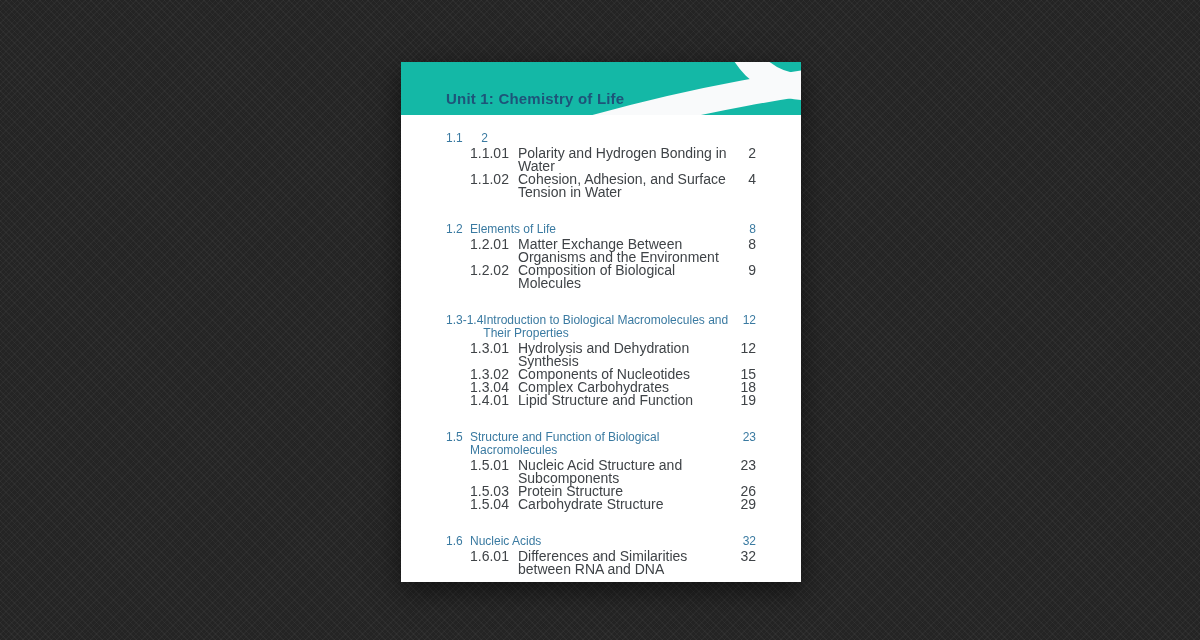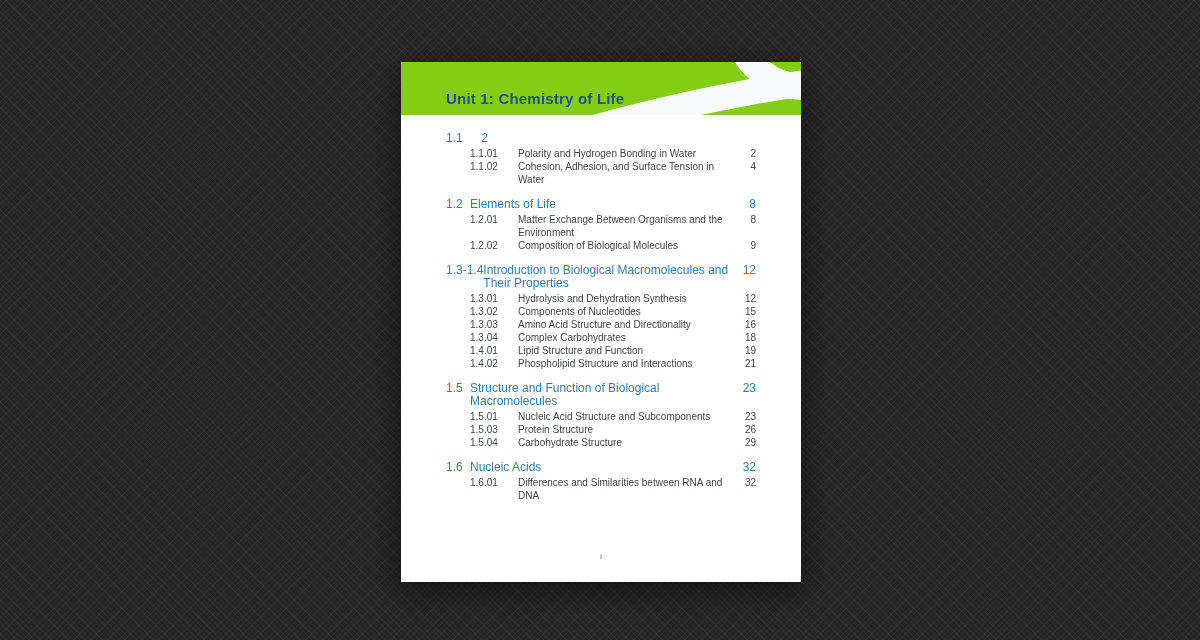--- a/index.html
+++ b/index.html
@@ -19,21 +19,21 @@
     position: absolute;
     left: 401px; top: 62px;
     width: 400px; height: 520px;
     background: #ffffff;
     box-shadow: 0 8px 26px rgba(0,0,0,0.55);
   }
 
   .page-header {
     position: relative;
     height: 53px;
-    background: #84cc16;
+    background: #14b8a6;
     overflow: hidden;
   }
   .arc {
     position: absolute;
     border-radius: 50%;
     border-style: solid;
     border-color: #f9fafb;
     background: transparent;
   }
   .arc-outer {
@@ -50,37 +50,37 @@
     position: absolute;
     left: 45px; bottom: 8px;
     font-size: 15px;
     font-weight: bold;
     letter-spacing: 0.2px;
     color: #1e5479;
   }
 
   .toc { padding: 17px 45px 0 45px; }
 
-  .toc-group { margin-top: 12px; }
+  .toc-group { margin-top: 24px; }
   .toc-group:first-child { margin-top: 0; }
 
   .row { display: flex; align-items: baseline; line-height: 13px; }
 
   .section-row {
     color: #3a7aa1;
     font-size: 12px;
     margin-bottom: 2px;
     cursor: pointer;
   }
   .section-row .num { min-width: 24px; flex-shrink: 0; }
   .section-row .title { flex: 1; padding-right: 6px; }
 
   .item-row {
     color: #3f4347;
-    font-size: 10px;
+    font-size: 14px;
     padding-left: 24px;
     cursor: pointer;
   }
   .item-row .num { min-width: 48px; flex-shrink: 0; }
   .item-row .title { flex: 1; padding-right: 6px; }
 
   .pg { min-width: 18px; text-align: right; flex-shrink: 0; }
 
   .page-footer {
     position: absolute;
@@ -155,43 +155,33 @@
     <span class="title">Hydrolysis and Dehydration Synthesis</span>
     <span class="pg">12</span>
   </div>
 
   <div class="row item-row">
     <span class="num">1.3.02</span>
     <span class="title">Components of Nucleotides</span>
     <span class="pg">15</span>
   </div>
 
-  <div class="row item-row">
-    <span class="num">1.3.03</span>
-    <span class="title">Amino Acid Structure and Directionality</span>
-    <span class="pg">16</span>
-  </div>
 
   <div class="row item-row">
     <span class="num">1.3.04</span>
     <span class="title">Complex Carbohydrates</span>
     <span class="pg">18</span>
   </div>
 
   <div class="row item-row">
     <span class="num">1.4.01</span>
     <span class="title">Lipid Structure and Function</span>
     <span class="pg">19</span>
   </div>
 
-  <div class="row item-row">
-    <span class="num">1.4.02</span>
-    <span class="title">Phospholipid Structure and Interactions</span>
-    <span class="pg">21</span>
-  </div>
 </div>
   </section>
 
   <section class="toc-group">
     <div class="row section-row">
       <span class="num">1.5</span>
       <span class="title">Structure and Function of Biological Macromolecules</span>
       <span class="pg">23</span>
     </div>
     <div>

